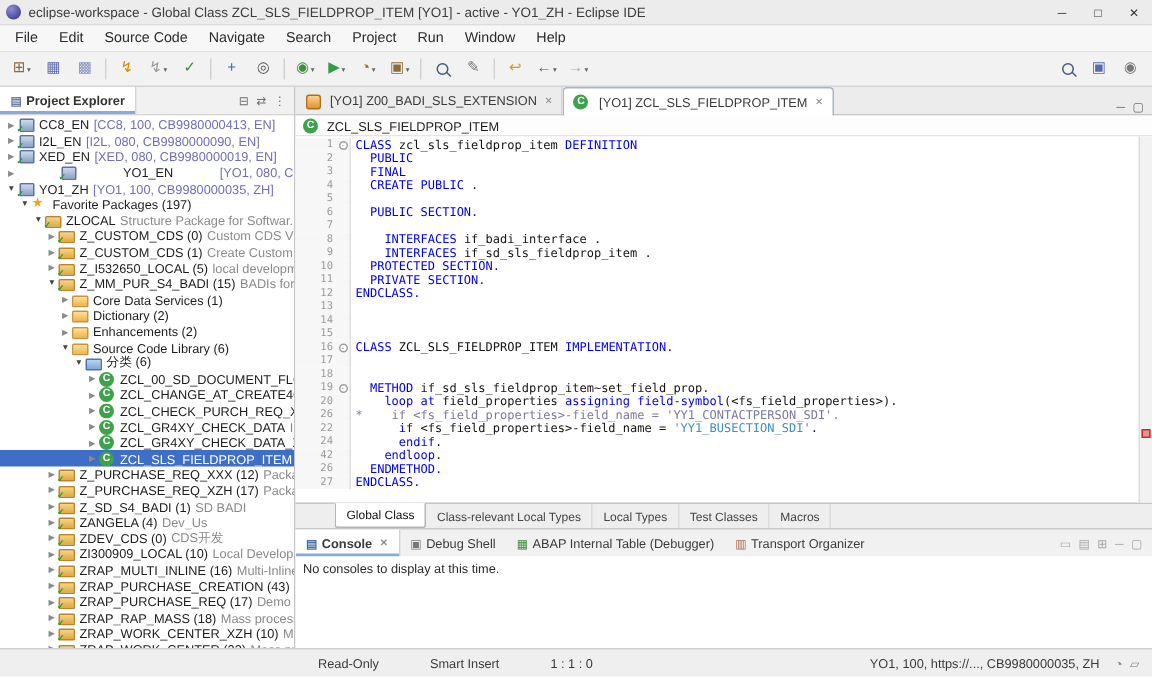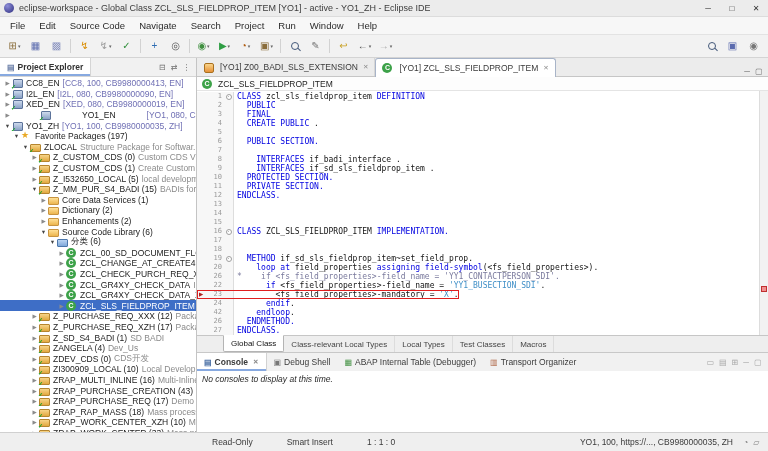--- a/index.html
+++ b/index.html
@@ -106,21 +106,21 @@
   .classtabs{height:16px;flex:none;background:#eeeeee;border-top:1px solid #c6c6c6;display:flex;align-items:stretch;padding-left:2px;}
   .ctab{padding:0 7px;font-size:8px;color:#444;display:flex;align-items:center;border-right:1px solid #dcdcdc;}
   .ctab.act{background:#fff;border:1px solid #b4b4b4;border-top:1px solid #fff;margin-top:-1px;border-radius:0 0 2px 2px;color:#111;margin-left:24px;}
 
   .consheader{height:18px;flex:none;background:#f1f1f1;border-top:1px solid #c8c8c8;display:flex;align-items:center;}
   .constabsin{display:flex;height:100%;}
   .constab{display:flex;align-items:center;gap:3px;padding:0 7px;height:100%;font-size:8.5px;color:#3a3a3a;}
   .constab.act{background:#fff;border-right:1px solid #d2d2d2;box-shadow:inset 0 -2px 0 #87a9e0;font-weight:bold;}
   .cti{font-size:8px;}
   .consicons{margin-left:auto;display:flex;align-items:center;padding-right:4px;}
-  .consbody{flex:1;background:#fff;padding:3px 5px;font-size:8.5px;color:#2a2a2a;min-height:0;font-style:italic;}
+  .consbody{flex:1;background:#fff;padding:3px 5px;font-size:8.5px;color:#2a2a2a;min-height:0;}
 
   
   .statusbar{height:18px;flex:none;background:#efefef;border-top:1px solid #d0d0d0;display:flex;align-items:center;
     padding:0 6px;font-size:8.5px;color:#3a3a3a;}
   .st{white-space:nowrap;}
   .st.first{margin-left:206px;}
   .st.gap{margin-left:34px;}
   .spacer{flex:1;}
   .st.sys{margin-right:8px;color:#3a3a3a;}
   #sticons .hic{font-size:8px;color:#7e7e7e;}
@@ -684,30 +684,20 @@
               </div>
             </div>
             <div class="cl">
               <div class="rw">
                 <div class="gut">
                   <span class="ann"></span>
                   <span class="ln">22</span>
                   <span class="fld"></span>
                 </div>
                 <span class="code"><span class="tk k">      if</span><span class="tk p"> &lt;fs_field_properties&gt;-field_name = </span><span class="tk s">'YY1_BUSECTION_SDI'</span><span class="tk p">.</span></span>
-              </div>
-            </div>
-            <div class="cl">
-              <div class="rw hl">
-                <div class="gut">
-                  <span class="ann">▶</span>
-                  <span class="ln">23</span>
-                  <span class="fld"></span>
-                </div>
-                <span class="code"><span class="tk p">        &lt;fs_field_properties&gt;-mandatory = </span><span class="tk s">'X'</span><span class="tk p">.</span></span>
               </div>
             </div>
             <div class="cl">
               <div class="rw">
                 <div class="gut">
                   <span class="ann"></span>
                   <span class="ln">24</span>
                   <span class="fld"></span>
                 </div>
                 <span class="code"><span class="tk k">      endif</span><span class="tk p">.</span></span>

